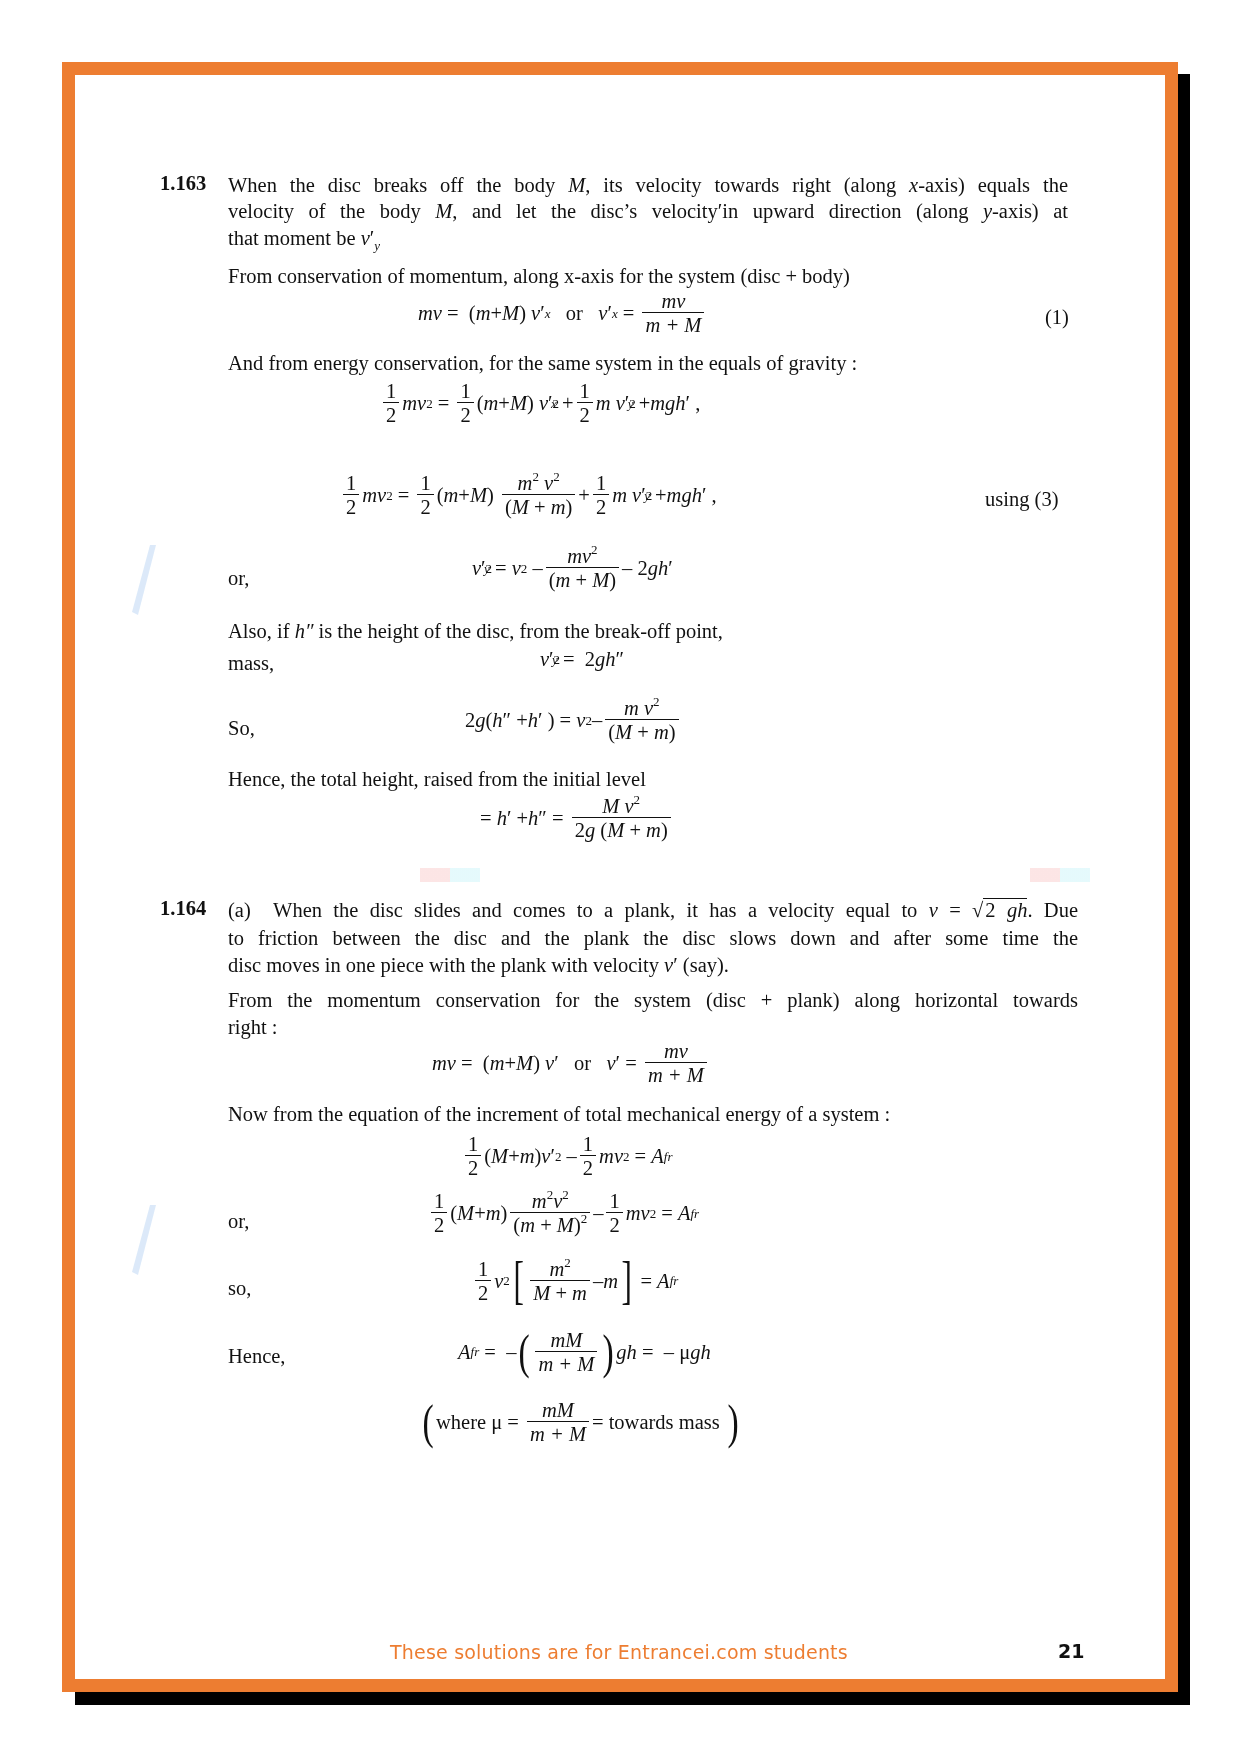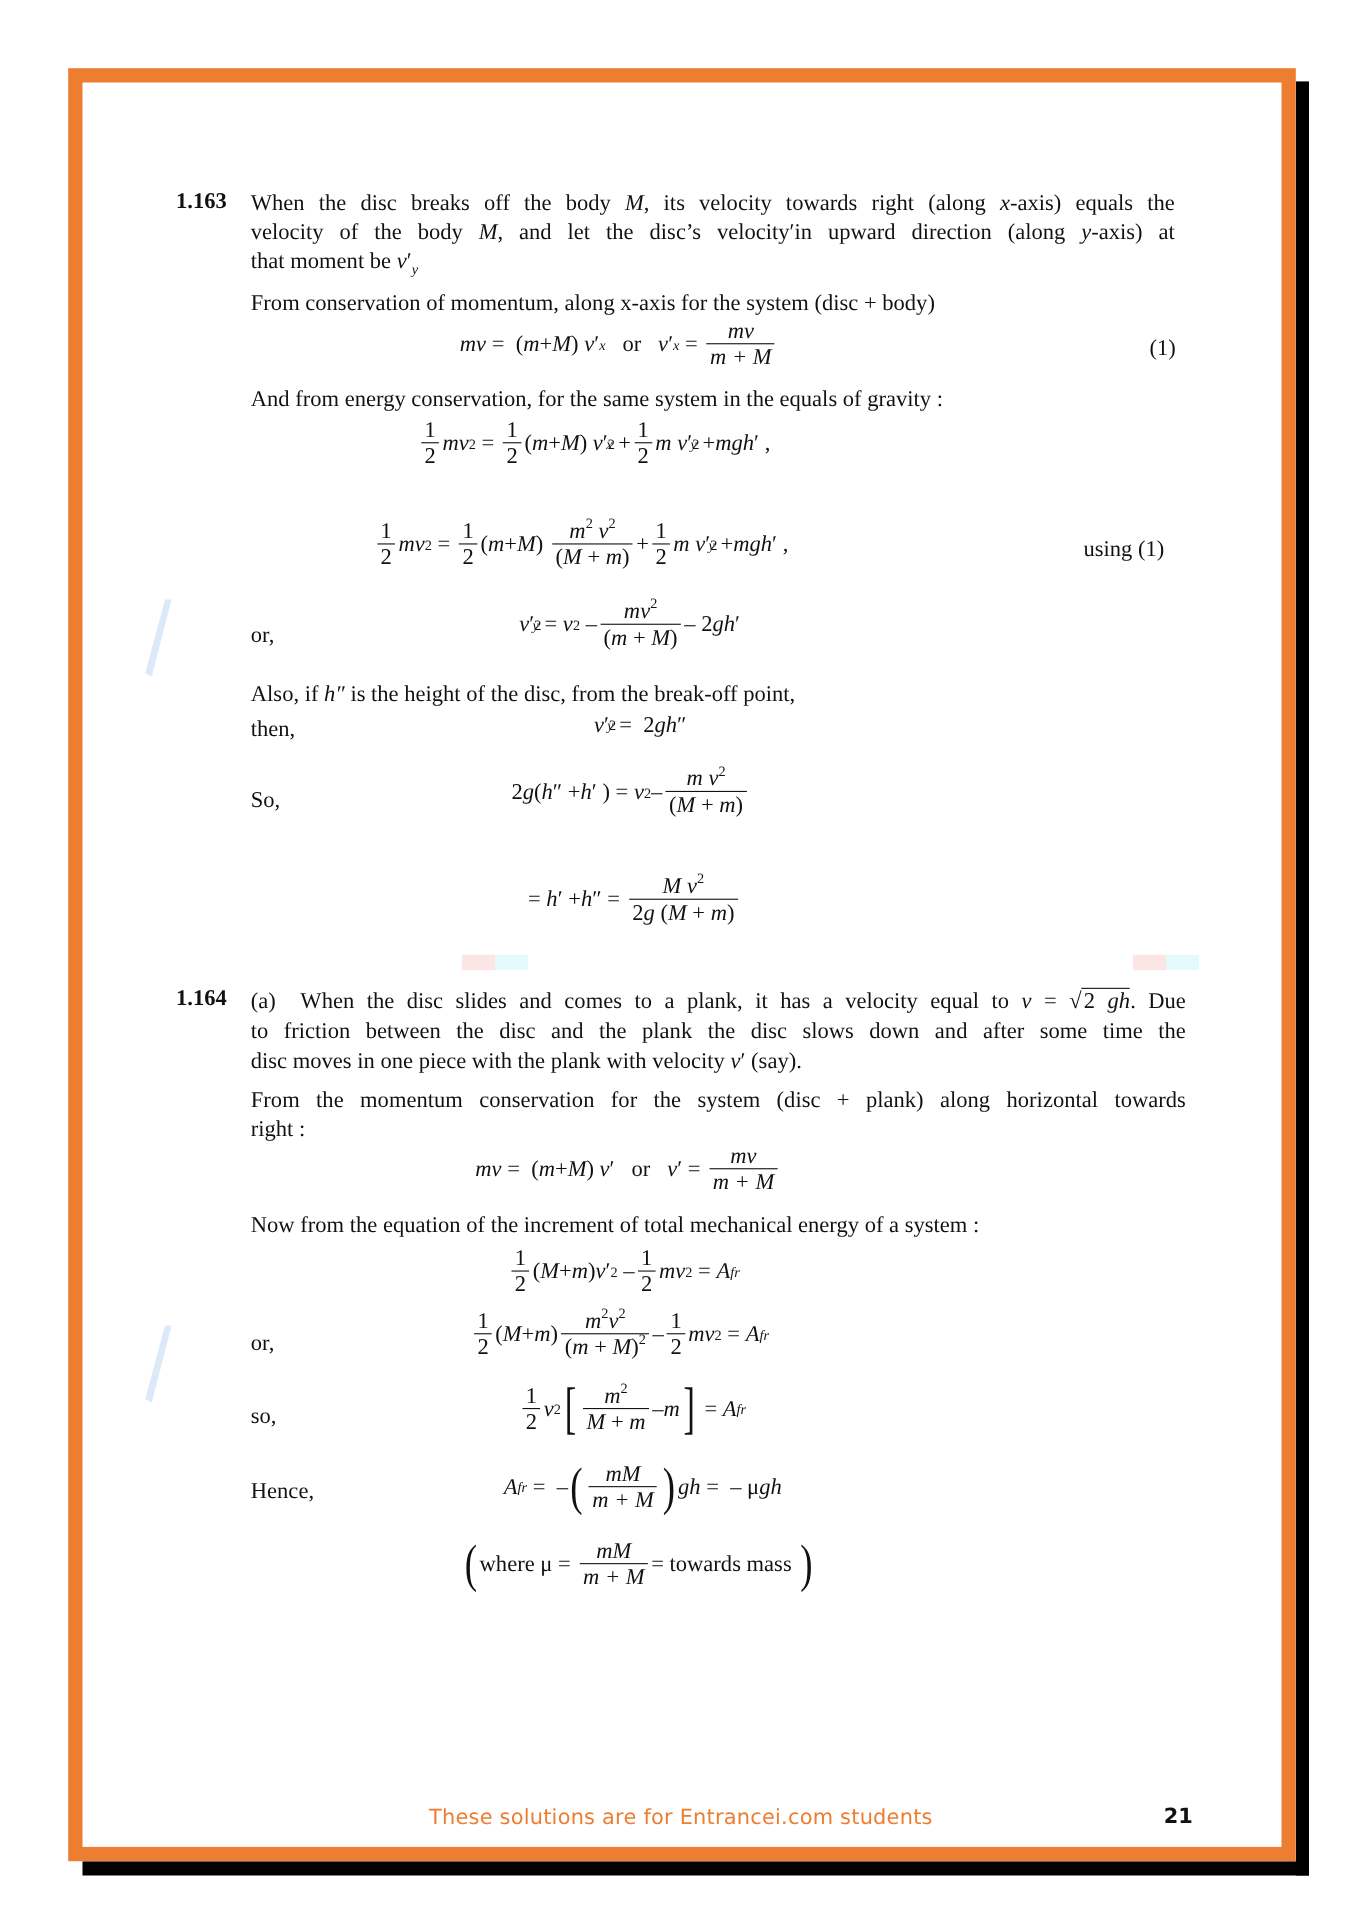--- a/index.html
+++ b/index.html
@@ -100,47 +100,48 @@
       </span>(<i>m</i> + <i>M</i>)&nbsp;
     <span class="frac">
         <span class="num"><i>m</i><sup>2</sup> <i>v</i><sup>2</sup></span>
         <span class="den">(<i>M</i> + <i>m</i>)</span>
       </span>+
     <span class="frac half">
         <span class="num">1</span>
         <span class="den">2</span>
       </span><i>m v</i>′<sup>2</sup><sub style="margin-left:-8px">y</sub>&nbsp;+ <i>mgh</i>′ ,
   </div>
-  <div class="label" style="left:985px;top:488px">using (1)</div>
+  <div class="label" style="left:985px;top:488px">using (3)</div>
 
   <div class="label" style="left:228px;top:567px">or,</div>
   <div class="eq" style="left:472px;top:545px">
     <i>v</i>′<sup>2</sup><sub style="margin-left:-8px">y</sub>&nbsp;=&nbsp; <i>v</i><sup>2</sup>&nbsp;–
     <span class="frac">
         <span class="num"><i>mv</i><sup>2</sup></span>
         <span class="den">(<i>m</i> + <i>M</i>)</span>
       </span>– 2 <i>gh</i>′
   </div>
 
   <div class="line" style="left:228px;top:618px">Also, if <i>h″</i> is the height of the disc, from the break-off point,</div>
 
-  <div class="label" style="left:228px;top:652px">then,</div>
+  <div class="label" style="left:228px;top:652px">mass,</div>
   <div class="eq" style="left:540px;top:648px">
     <i>v</i>′<sup>2</sup><sub style="margin-left:-8px">y</sub>&nbsp;=&nbsp; 2 <i>gh</i>″
   </div>
 
   <div class="label" style="left:228px;top:717px">So,</div>
   <div class="eq" style="left:465px;top:697px">
     2<i>g</i> (<i>h</i>″ + <i>h</i>′ )&nbsp;=&nbsp; <i>v</i><sup>2</sup> –
     <span class="frac">
         <span class="num"><i>m v</i><sup>2</sup></span>
         <span class="den">(<i>M</i> + <i>m</i>)</span>
       </span>
   </div>
 
+  <div class="line" style="left:228px;top:766px">Hence, the total height, raised from the initial level</div>
 
   <div class="eq" style="left:480px;top:795px">
     =&nbsp; <i>h</i>′ + <i>h</i>″&nbsp;=&nbsp;
     <span class="frac">
         <span class="num"><i>M v</i><sup>2</sup></span>
         <span class="den">2<i>g</i> (<i>M</i> + <i>m</i>)</span>
       </span>
   </div>
 
   <div class="pnum" style="left:160px;top:897px">1.164</div>

